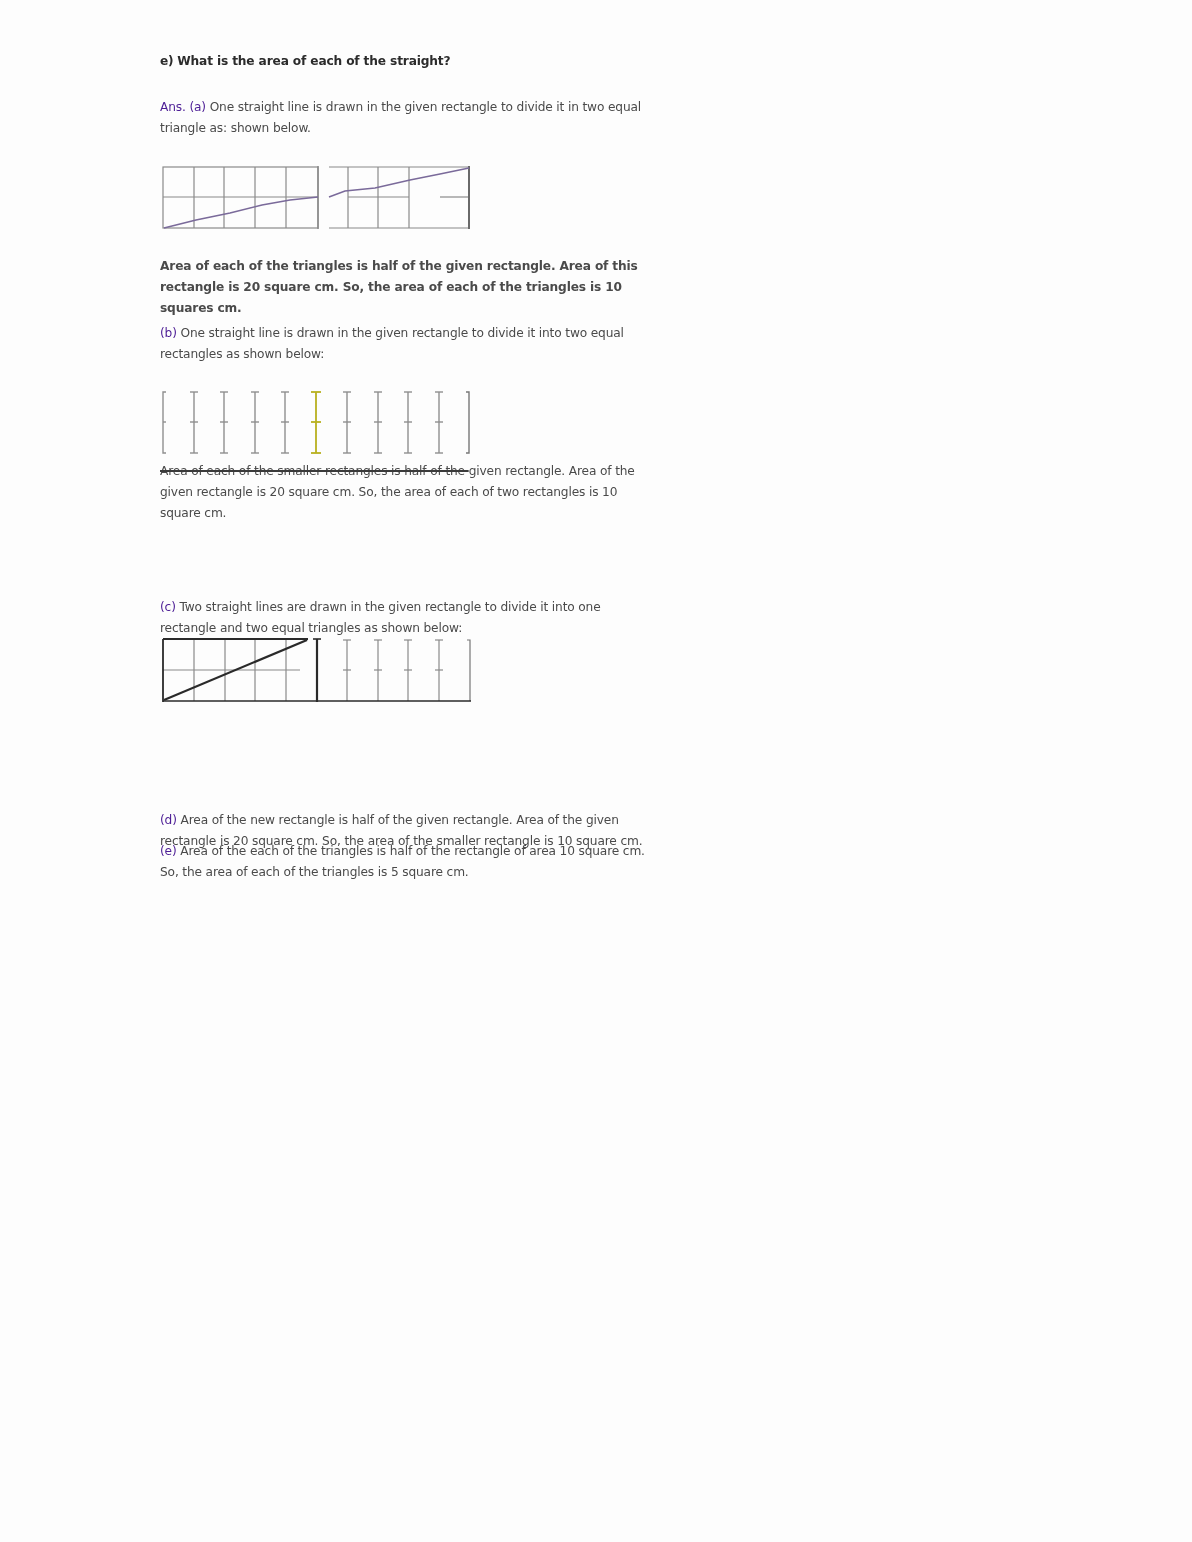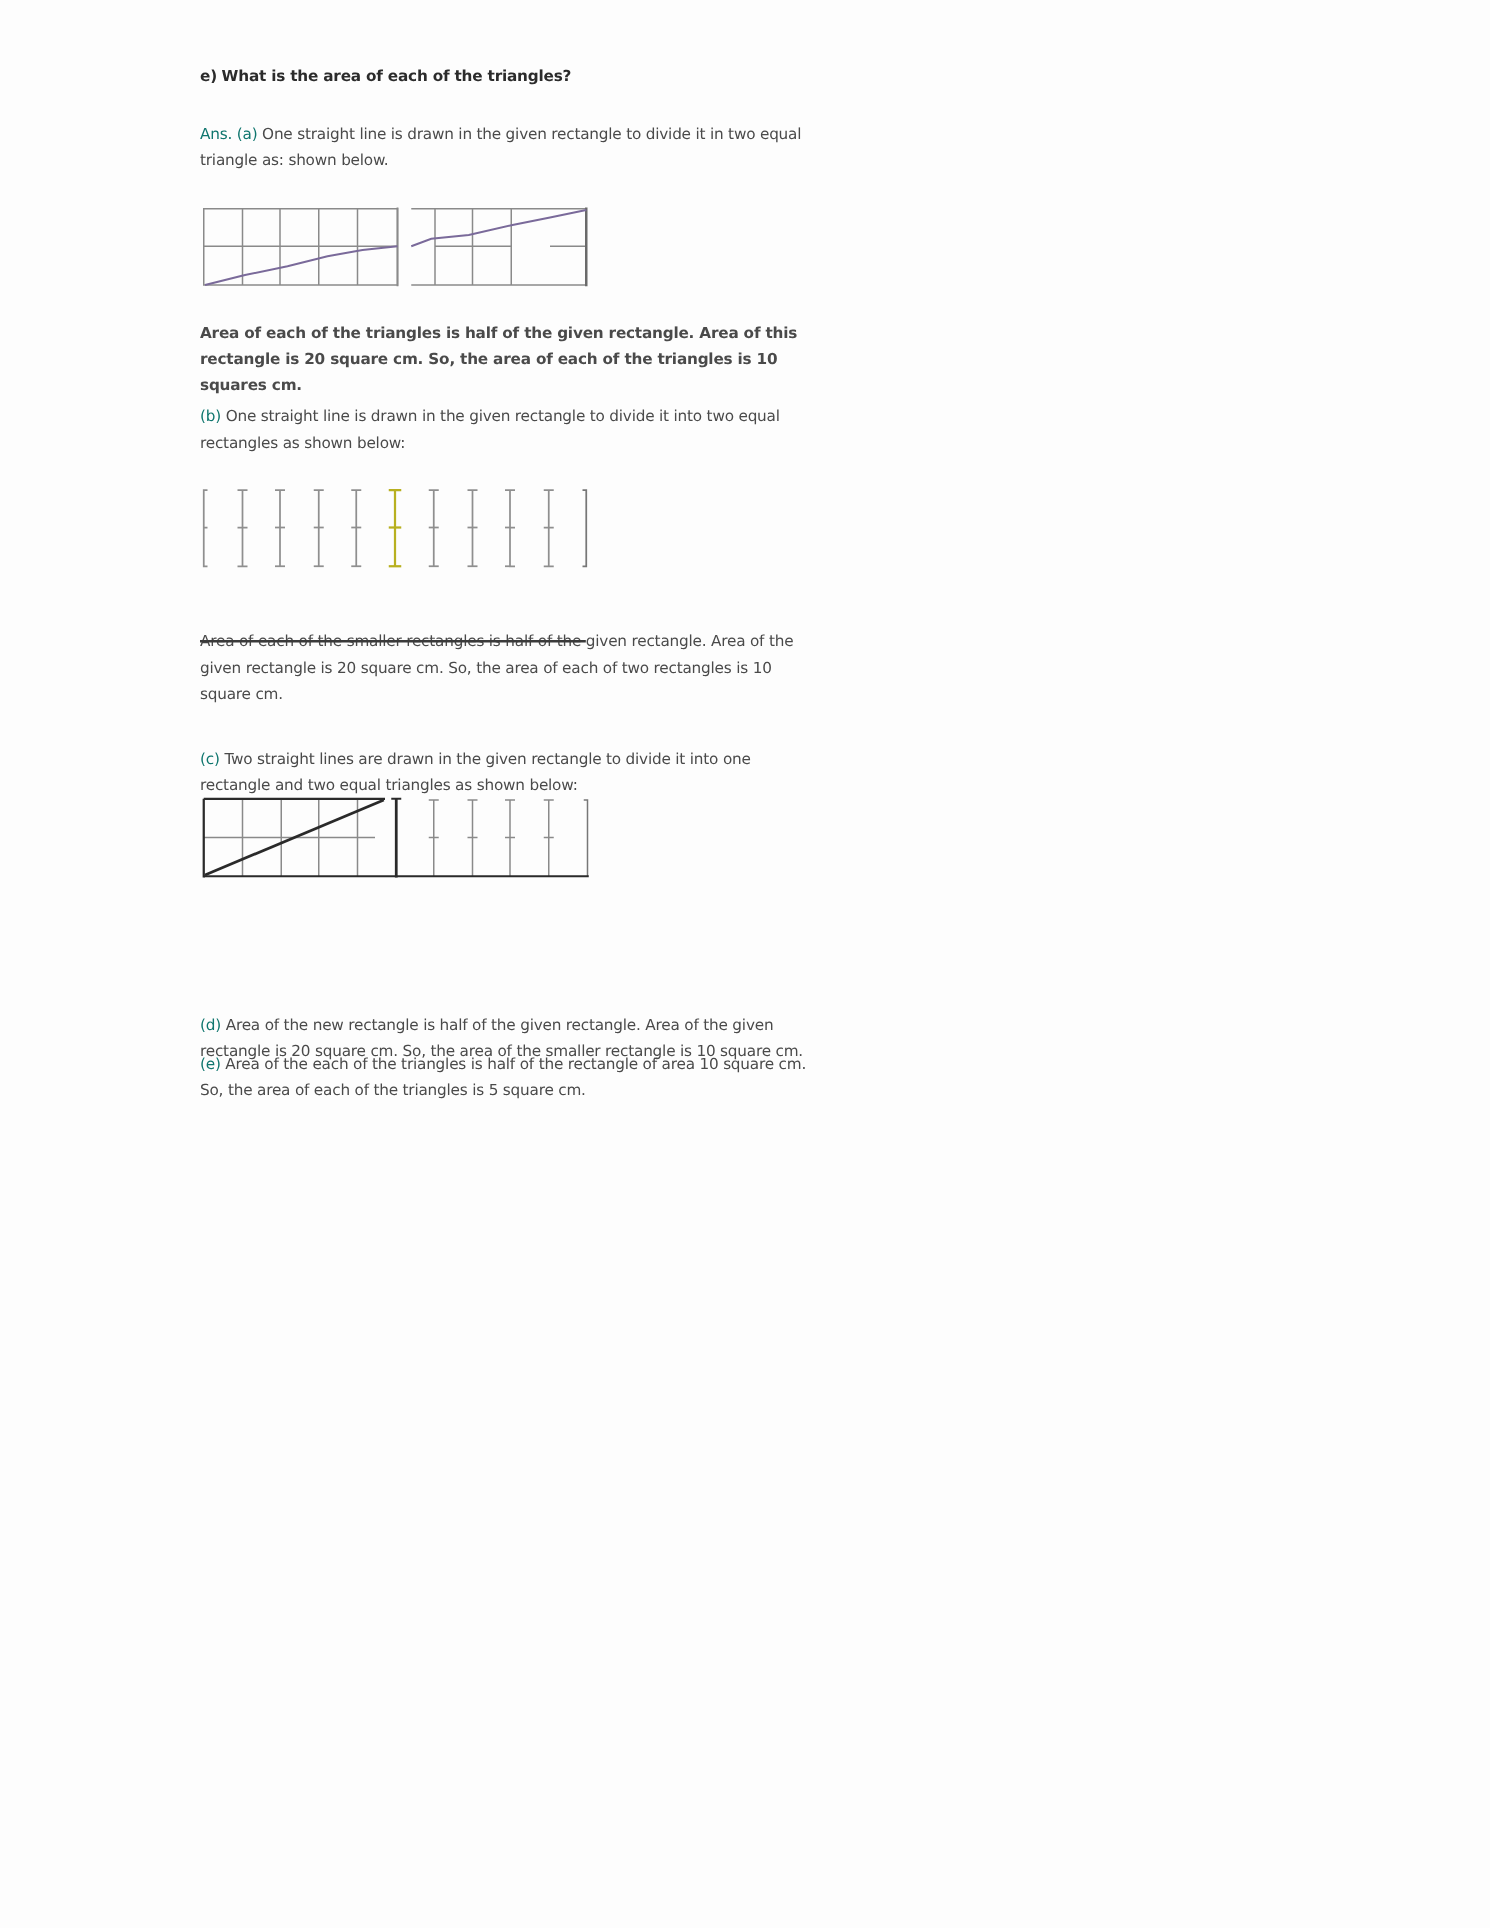--- a/index.html
+++ b/index.html
@@ -13,30 +13,30 @@
     }
     .para {
       position: absolute;
       left: 160px;
       width: 500px;
       font-size: 12.2px;
       line-height: 21px;
       letter-spacing: -0.15px;
     }
     .q { color: #2b2b2b; font-weight: bold; font-size: 12.2px; }
-    .lbl { color: #0f766e; }
+    .lbl { color: #4c1d95; }
     .strike { text-decoration: line-through; text-decoration-color: #3a3a3a; text-decoration-thickness: 1.5px; }
     svg.fig { position: absolute; left: 155px; }
   </style>
 </head>
 <body>
 
 <div class="para" style="top:51px;">
   <span class="q">e)</span>
-  <span class="q">What is the area of each of the triangles?</span>
+  <span class="q">What is the area of each of the straight?</span>
 </div>
 
 <div class="para" style="top:97px;">
   <span class="lbl">Ans. (a)</span>
   <span>One straight line is drawn in the given rectangle to divide it in two equal triangle as: shown below.</span>
 </div>
 
 <svg class="fig" style="top:160px;" width="330" height="75" viewBox="155 160 330 75">
   <g stroke="#8a8a8a" stroke-width="1.2" fill="none">
 
@@ -113,21 +113,21 @@
   </g>
 
   <g stroke="#b8b020" stroke-width="1.8" fill="none">
     <line x1="316" y1="392" x2="316" y2="453"></line>
     <line x1="311" y1="392" x2="321" y2="392"></line>
     <line x1="311" y1="453" x2="321" y2="453"></line>
     <line x1="311" y1="422" x2="321" y2="422"></line>
   </g>
 </svg>
 
-<div class="para" style="top:503px;">
+<div class="para" style="top:461px;">
   <span class="strike">Area of each of the smaller rectangles is half of the </span><span>given rectangle. Area of the given rectangle is 20 square cm. So, the area of each of two rectangles is 10 square cm.</span>
 </div>
 
 <div class="para" style="top:597px;">
   <span class="lbl">(c)</span>
   <span>Two straight lines are drawn in the given rectangle to divide it into one rectangle and two equal triangles as shown below:</span>
 </div>
 
 <svg class="fig" style="top:630px;" width="330" height="80" viewBox="155 630 330 80">
   <g stroke="#8a8a8a" stroke-width="1.2" fill="none">

